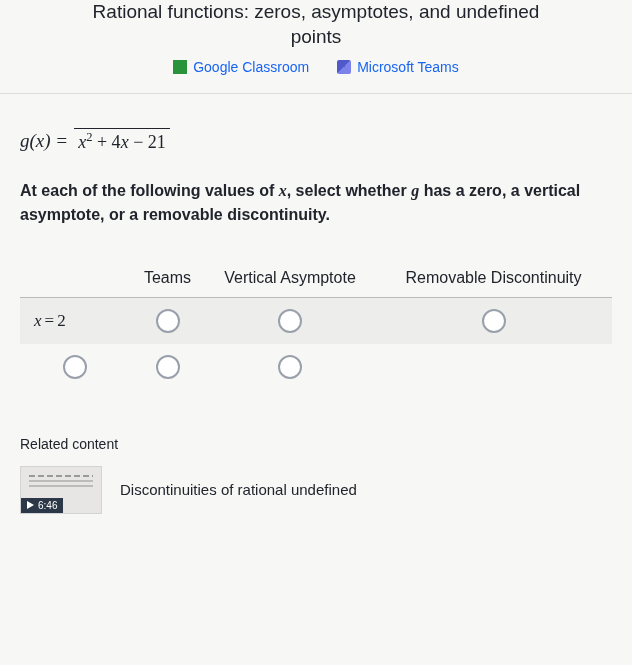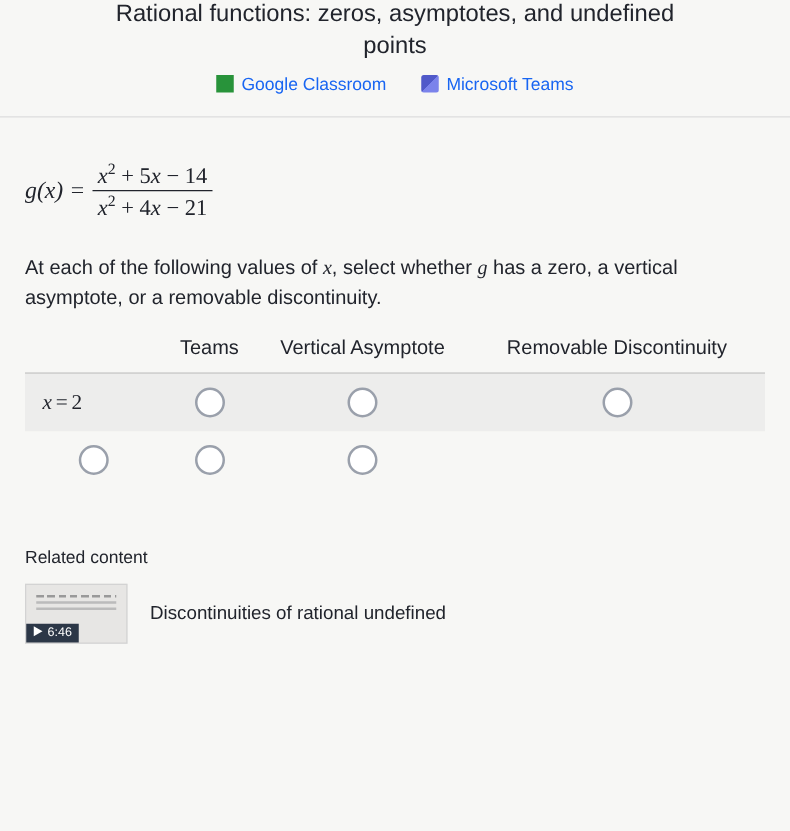--- a/index.html
+++ b/index.html
@@ -63,21 +63,22 @@
       flex-direction: column;
       align-items: center;
       font-size: 18px;
     }
     .frac .num { padding: 0 4px 1px; }
     .frac .den { border-top: 1.3px solid #21242c; padding: 1px 4px 0; }
     .sup { font-size: 0.7em; vertical-align: super; }
     .instruction {
       font-size: 16px;
       line-height: 1.45;
-      margin-bottom: 12px;
+      margin-bottom: 35px;
+      font-weight: bold;
     }
     .instruction .var { font-family: "Times New Roman", serif; font-style: italic; }
     .table { width: 100%; }
     .thead, .trow {
       display: grid;
       grid-template-columns: 110px 75px 170px 1fr;
       align-items: center;
     }
     .thead {
       text-align: center;
@@ -170,21 +171,20 @@
       <span>Microsoft Teams</span>
     </div>
   </div>
 </div>
 
 <div class="content">
 
   <div class="formula">
     <span style="font-style:italic"><span>g(x) =</span></span>
     <span class="frac">
-      <span class="num"><i>x</i><span class="sup">2</span> + 5<i>x</i> − 14</span>
       <span class="den"><i>x</i><span class="sup">2</span> + 4<i>x</i> − 21</span>
     </span>
   </div>
 
   <p class="instruction">
     <span>At each of the following values of </span><span class="var">x</span><span>, select whether </span><span class="var">g</span><span> has a zero, a vertical asymptote, or a removable discontinuity.</span>
   </p>
 
   <div class="table">
     <div class="thead">

